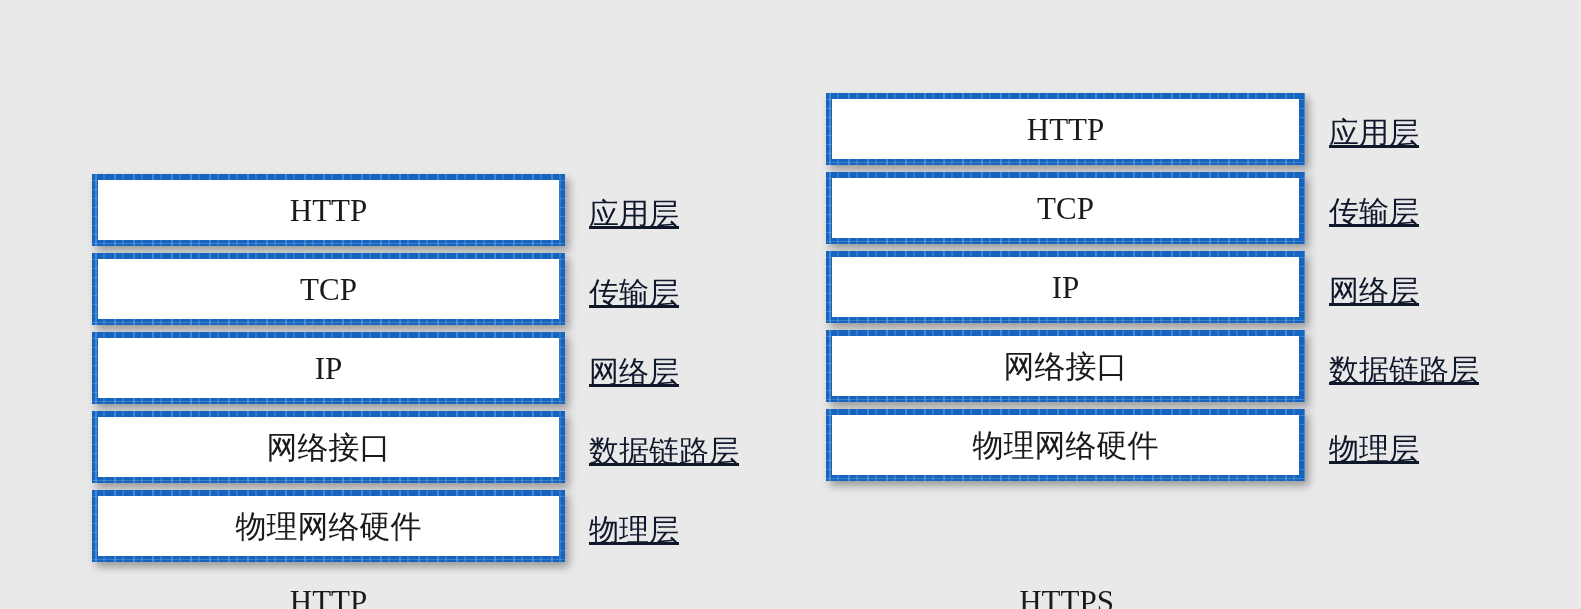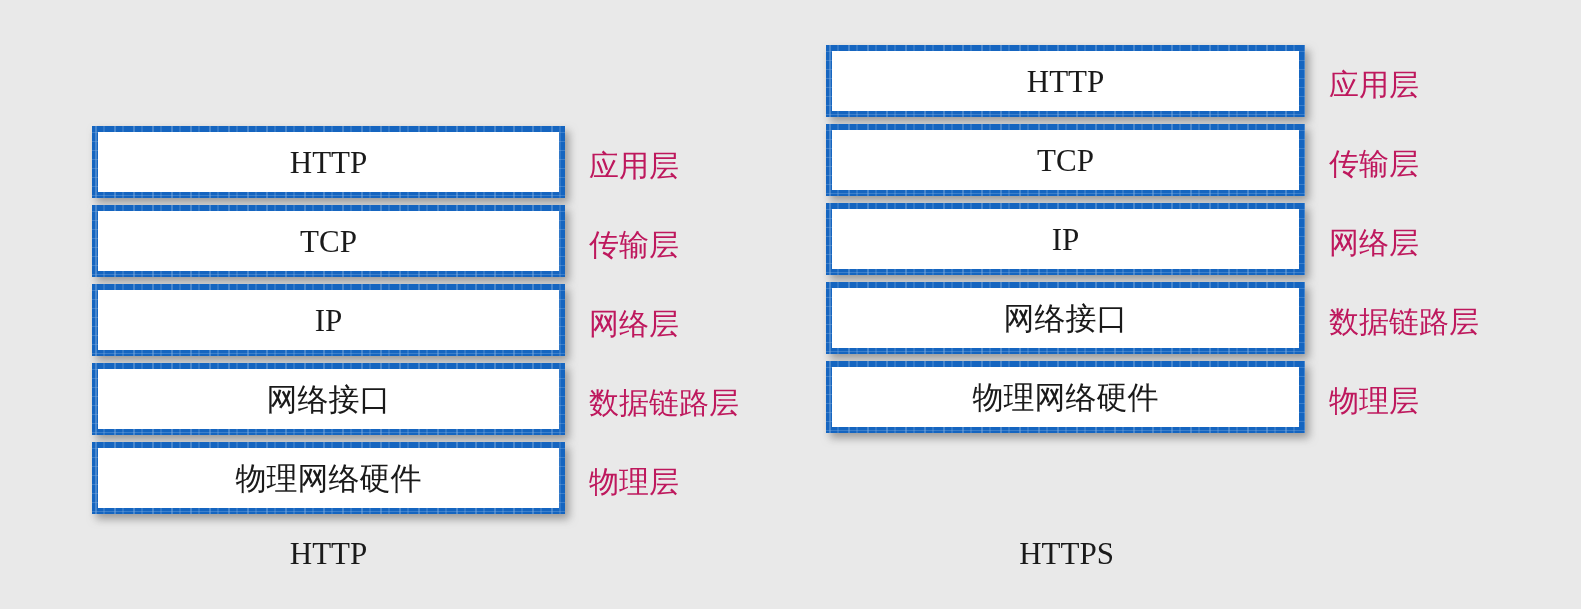--- a/index.html
+++ b/index.html
@@ -18,20 +18,21 @@
 
   #diagram {
     position: relative;
     width: 1581px;
     height: 609px;
   }
 
   
   .stack {
     position: absolute;
+    margin-top: 48px;
   }
   .stack--http {
     left: 92px;
     top: 126px;
     width: 473px;
   }
   .stack--https {
     left: 826px;
     top: 45px;
     width: 479px;
@@ -112,22 +113,23 @@
     z-index: 2;
   }
 
   
   .layer-side-label {
     position: absolute;
     top: 50%;
     transform: translateY(-50%);
     font-size: 30px;
     line-height: 1;
-    color: #be185d;
+    color: #0f172a;
     white-space: nowrap;
+    text-decoration: underline;
   }
   .stack--http .layer-side-label {
     left: 497px;
   }
   .stack--https .layer-side-label {
     left: 503px;
   }
 
   
   .stack-caption {

